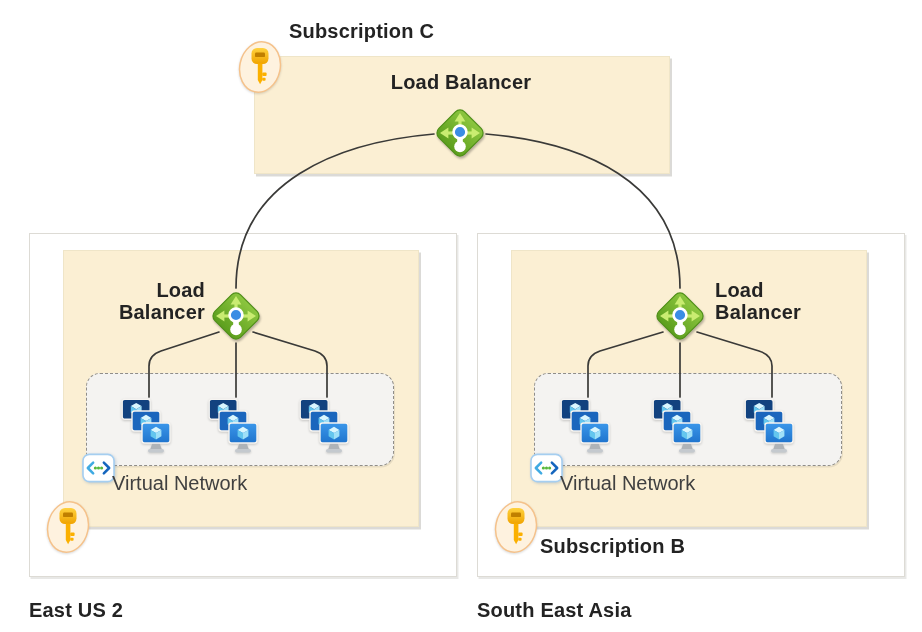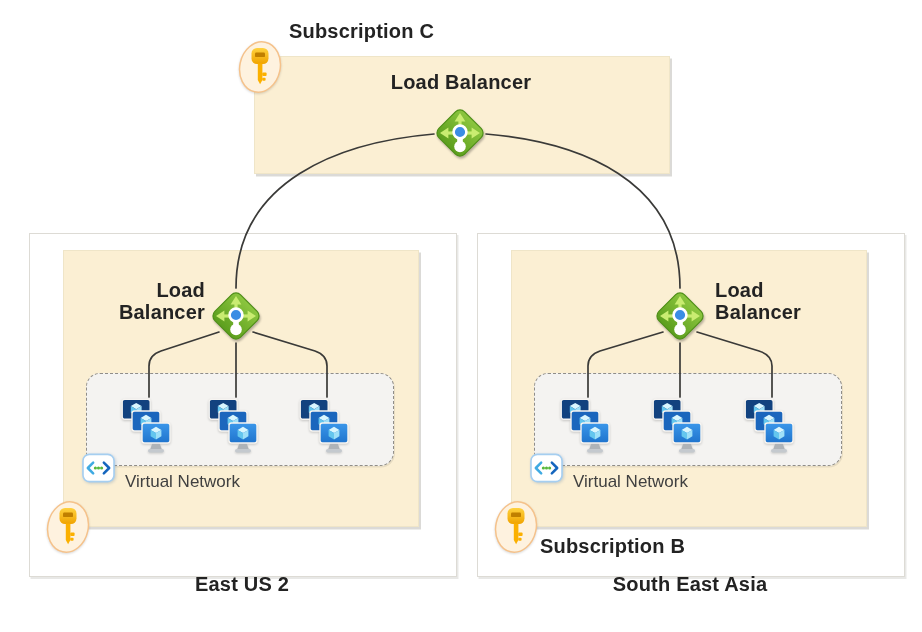--- a/index.html
+++ b/index.html
@@ -43,23 +43,23 @@
   .key{width:44px;height:54px;filter:drop-shadow(.5px 1px 1px rgba(0,0,0,.15));}
   .key-c{left:238px;top:40px;}
   .region .key-r{left:17px;top:267px;}
   
   .label{position:absolute;z-index:10;}
   .sub-c-title{left:289px;top:20px;}
   .lb-label-c{left:254px;top:71px;width:414px;text-align:center;}
   .lb-label{top:46px;}
   .region-0 .lb-label{left:66px;width:110px;text-align:right;}
   .region-1 .lb-label{left:238px;width:130px;text-align:left;}
-  .vnet-label{left:96px;top:239px;font-size:17px;color:var(--vnet-label-text,#404040);}
+  .vnet-label{left:83px;top:239px;font-size:20px;color:var(--vnet-label-text,#404040);}
   .sub-label{left:63px;top:302px;}
-  .region-label{left:0;top:340px;width:426px;text-align:center;}
+  .region-label{left:0;top:366px;width:426px;text-align:left;}
 </style>
 </head>
 <body>
 
 <div class="diagram">
 
   <svg width="0" height="0" style="position:absolute" aria-hidden="true">
     <defs>
       <linearGradient id="lbBody" x1="0" y1="0" x2="0" y2="1">
         <stop offset="0" stop-color="#8CC63F"></stop>

